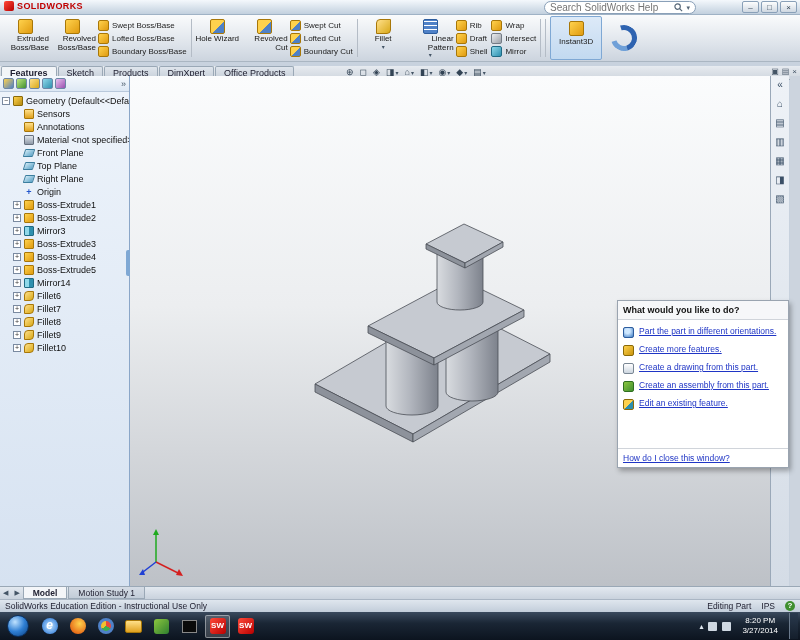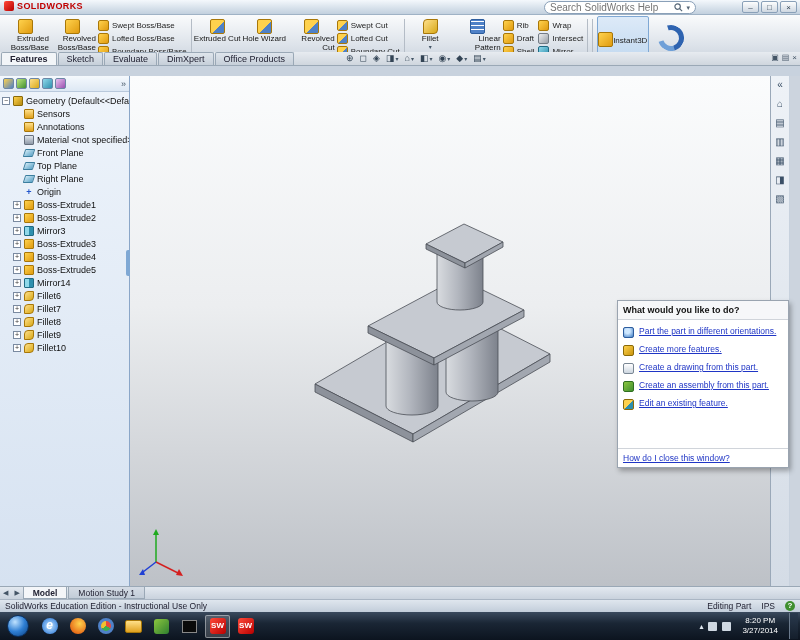--- a/index.html
+++ b/index.html
@@ -34,27 +34,27 @@
 .smallcol{display:flex;flex-direction:column;justify-content:center;gap:2px;padding:14px 2px;}
 .smallbtn{display:flex;align-items:center;gap:3px;font-size:8px;height:12px;white-space:nowrap;}
 .sic{width:11px;height:11px;border-radius:2px;flex:0 0 auto;}
 .gold,.i-extrude{background:linear-gradient(135deg,#ffd24d,#e09b10);border:1px solid #a87708;}
 .goldcut{background:linear-gradient(135deg,#ffd24d 55%,#4f81c7 55%);border:1px solid #a87708;}
 .teal{background:linear-gradient(135deg,#8fd8ea,#2e8fae);border:1px solid #1f6a84;}
 .bluegrid{background:repeating-linear-gradient(0deg,#4f81c7 0 3px,#fff 3px 4px),#4f81c7;border:1px solid #2d5d9e;}
 .grayic{background:linear-gradient(135deg,#ecedef,#9aa0a8);border:1px solid #737b85;}
 .harr{font-size:6px;color:#456;}
 .instant{width:52px;margin-left:2px;background:linear-gradient(#ddeaf8,#c2d9f0);border:1px solid #7fa8d4;
-  border-radius:2px;display:flex;align-items:center;padding-top:4px;font-size:8px;}
+  border-radius:2px;display:flex;flex-direction:column;align-items:center;padding-top:4px;font-size:8px;}
 .ds-logo{display:flex;align-items:center;justify-content:center;width:44px;}
 .ds-swirl{width:26px;height:26px;border:5px solid #2e63b0;border-left-color:transparent;border-bottom-color:#6fa0d8;
   border-radius:50%;transform:rotate(28deg);}
 
 
-.tabrow{position:absolute;left:0;top:52px;width:800px;height:14px;
+.tabrow{position:absolute;left:0;top:66px;width:800px;height:14px;
   background:linear-gradient(#e7ebf0,#cfd6de);border-bottom:1px solid #9aa8b6;display:flex;align-items:flex-start;}
 .tab{padding:1px 8px 0;font-size:9px;color:#223;border:1px solid #9aa8b6;border-bottom:none;
   background:linear-gradient(#dfe5ec,#c6cfd9);margin-left:1px;border-radius:2px 2px 0 0;height:13px;}
 .tab.active{background:#f2f5f8;font-weight:bold;}
 .headsup{position:absolute;left:346px;top:1px;display:flex;gap:6px;align-items:center;font-size:9px;color:#345;}
 .hitem{display:flex;align-items:center;gap:1px;}
 .tr-right{position:absolute;right:3px;top:1px;display:flex;gap:3px;font-size:8px;color:#456;}
 
 
 .leftpanel{position:absolute;left:0;top:76px;width:130px;height:510px;
@@ -195,24 +195,20 @@
         <div class="smallbtn">
             <span class="sic i-extrude"></span>
             <span>Boundary Boss/Base</span>
           </div>
       </div>
     </div>
     <div class="rsep"></div>
     <div class="rgroup">
       <div class="bigbtn">
         <span class="ric goldcut"></span>
-        <span>Extruded Cut</span>
-      </div>
-      <div class="bigbtn">
-        <span class="ric goldcut"></span>
         <span>Hole Wizard</span>
       </div>
       <div class="bigbtn">
         <span class="ric goldcut"></span>
         <span>Revolved Cut</span>
       </div>
       <div class="smallcol">
         <div class="smallbtn">
             <span class="sic goldcut"></span>
             <span>Swept Cut</span>
@@ -275,21 +271,21 @@
       <span>Instant3D</span>
     </div>
     <div class="ds-logo">
       <span class="ds-swirl"></span>
     </div>
   </div>
 
   <div class="tabrow">
     <span class="tab active">Features</span>
     <span class="tab">Sketch</span>
-    <span class="tab">Evaluate</span>
+    <span class="tab">Products</span>
     <span class="tab">DimXpert</span>
     <span class="tab">Office Products</span>
     <div class="headsup">
       <span class="hitem">
           <span>⊕</span>
         </span>
       <span class="hitem">
           <span>◻</span>
         </span>
       <span class="hitem">

